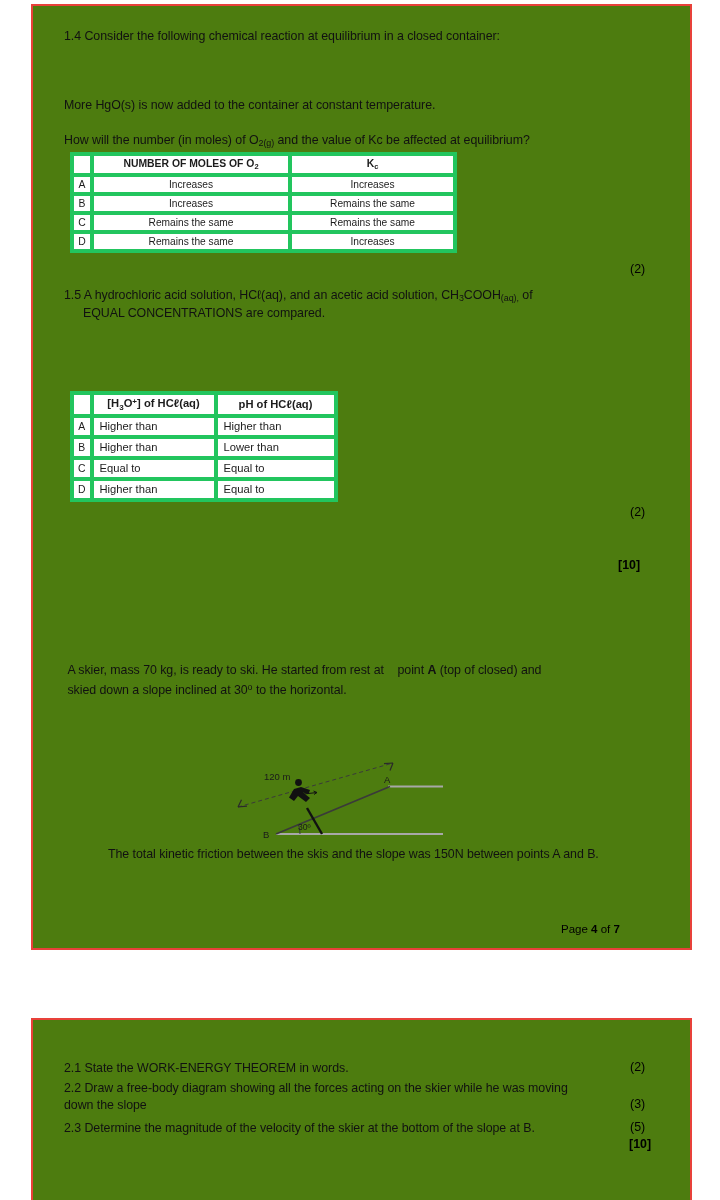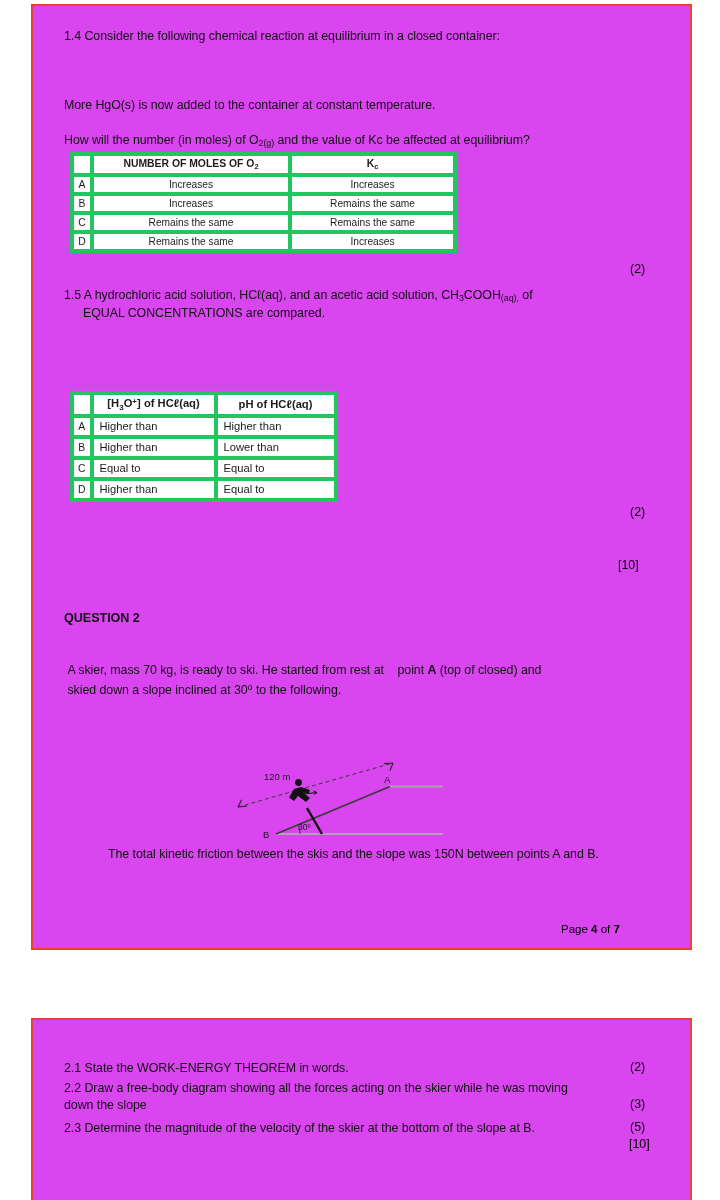--- a/index.html
+++ b/index.html
@@ -11,21 +11,21 @@
     font-family: "Liberation Sans", sans-serif;
     color: #000000;
     overflow: hidden;
   }
   #root { position: relative; width: 720px; height: 1200px; background:#fff; }
 
   .page {
     position: absolute;
     left: 31px;
     width: 661px;
-    background: #d946ef;
+    background: #4d7c0f;
     border: 2px solid #e8413a;
   }
   #page-1 { top: 4px;  height: 946px; }
   #page-2 { top: 1018px; height: 182px; border-bottom: none; }
 
   .page-inner { position: relative; width: 100%; height: 100%; }
 
   
   .t {
     position: absolute;
@@ -64,21 +64,21 @@
   #table-2 { left: 37px; top: 385px; font-size: 11.2px; }
   #table-2 td, #table-2 th { height: 21px; }
   #table-2 th { font-size: 11.2px; }
   #table-2 .c-a { width: 124px; text-align: left; padding-left: 6px; }
   #table-2 .c-b { width: 120px; text-align: left; padding-left: 6px; }
   #table-2 th.c-a, #table-2 th.c-b { text-align: center; padding-left: 4px; }
   #table-2 td.lbl { width: 19px; }
 
   
   .marks { position: absolute; font-size: 12.4px; }
-  .marks-bold { font-weight: normal; }
+  .marks-bold { font-weight: bold; }
 
   
   #diagram { position: absolute; left: 185px; top: 755px; width: 250px; height: 85px; }
   #diagram svg { display:block; }
 
   .footer {
     position: absolute;
     font-size: 11.5px;
   }
   .footer b { font-weight: bold; }
@@ -167,23 +167,22 @@
             <td class="c-a">Higher than</td>
             <td class="c-b">Equal to</td>
           </tr>
         </tbody>
       </table>
 
       <div class="marks" style="left:597px; top:499px;">(2)</div>
 
       <div class="marks marks-bold" style="left:585px; top:552px;">[10]</div>
 
-      <div class="t bold" style="left:31px; top:604px; width:300px; font-size:12.6px;">QUESTION 2</div>
-
-      <div class="t" style="left:31px; top:656px; width:610px;"><span> A skier, mass 70 kg, is ready to ski. He started from rest at    point </span><b>A</b><span> (top of closed) and</span><br><span> skied down a slope inclined at 30</span><sup>o</sup><span> to the following.</span></div>
+
+      <div class="t" style="left:31px; top:656px; width:610px;"><span> A skier, mass 70 kg, is ready to ski. He started from rest at    point </span><b>A</b><span> (top of closed) and</span><br><span> skied down a slope inclined at 30</span><sup>o</sup><span> to the horizontal.</span></div>
 
 
       <div id="diagram">
         <svg width="250" height="85" viewBox="0 0 250 85" xmlns="http://www.w3.org/2000/svg">
 
           <line x1="58" y1="73" x2="225" y2="73" stroke="#a8a8a8" stroke-width="2.1"></line>
 
           <line x1="170" y1="25.5" x2="225" y2="25.5" stroke="#a8a8a8" stroke-width="2.1"></line>
 
           <line x1="58" y1="73" x2="172" y2="25.5" stroke="#3a3a3a" stroke-width="1.7"></line>

